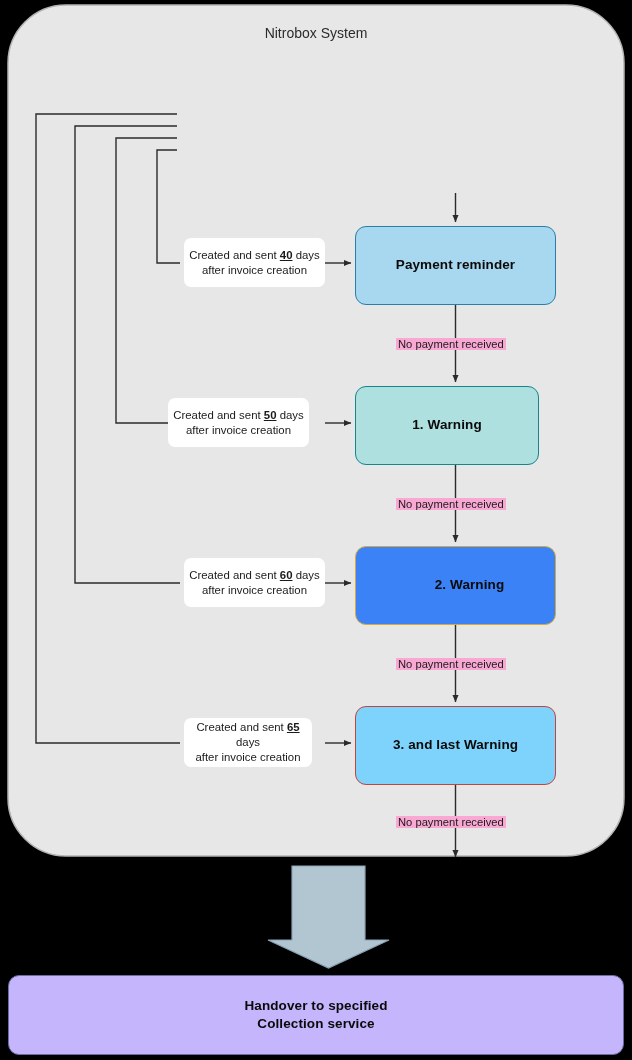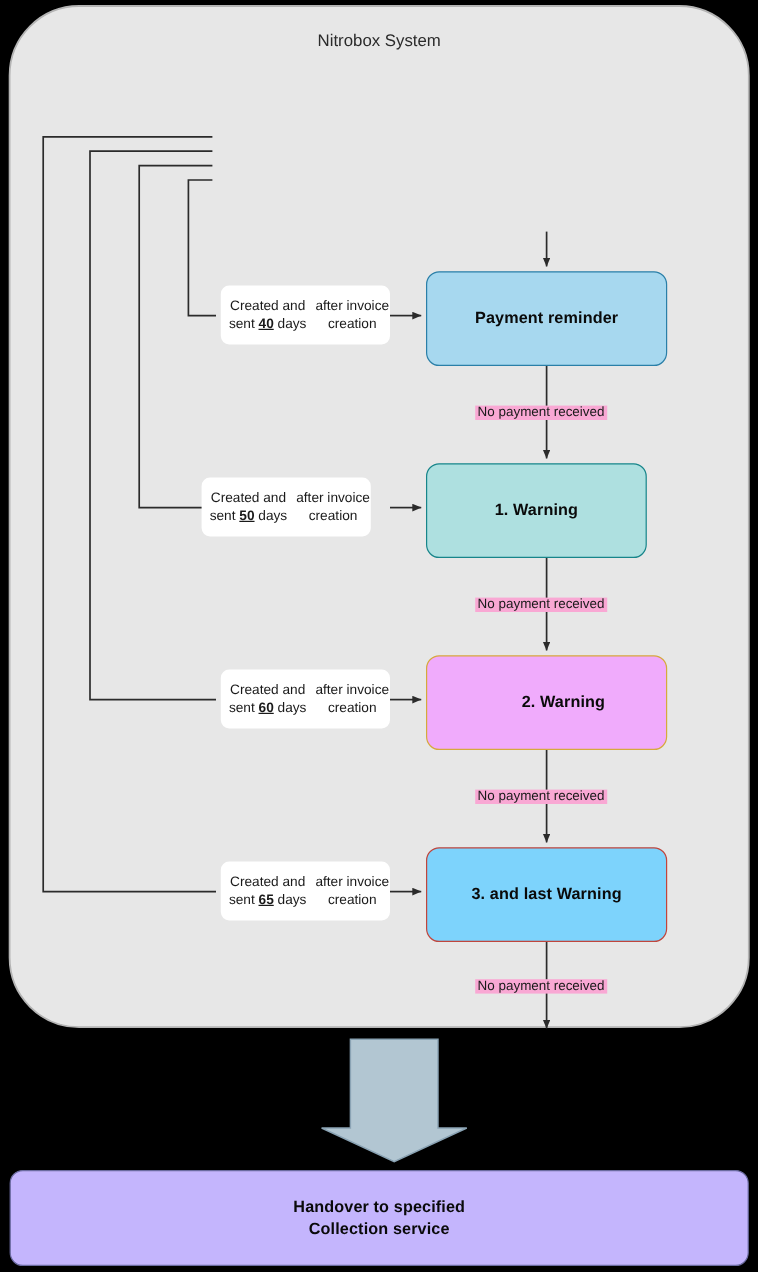--- a/index.html
+++ b/index.html
@@ -37,20 +37,21 @@
     font-weight: bold;
     font-size: 13.5px;
     color: #0a0a0a;
     line-height: 1.35;
     letter-spacing: 0.1px;
   }
   .edge-label {
     position: absolute;
     box-sizing: border-box;
     display: flex;
+    flex-direction: column;
     align-items: center;
     justify-content: center;
     text-align: center;
     font-size: 11.4px;
     color: #1a1a1a;
     line-height: 1.3;
     background: #ffffff;
     border-radius: 7px;
   }
   .flow-label {
@@ -116,21 +117,21 @@
 
 
   <div class="node" style="left:355px;top:226px;width:201px;height:79px;background:#a7d8ef;border:1.4px solid #2a7fa8;border-radius:11px;">
     <div>Payment reminder</div>
   </div>
 
   <div class="node" style="left:355px;top:386px;width:184px;height:79px;background:#aee0e0;border:1.4px solid #17858a;border-radius:11px;text-align:center;">
     <div>1. Warning</div>
   </div>
 
-  <div class="node" style="left:355px;top:546px;width:201px;height:79px;background:#f0abfc;border:1.4px solid #d6a93c;border-radius:11px;padding-left:28px;">
+  <div class="node" style="left:355px;top:546px;width:201px;height:79px;background:#3b82f6;border:1.4px solid #d6a93c;border-radius:11px;padding-left:28px;">
     <div>2. Warning</div>
   </div>
 
   <div class="node" style="left:355px;top:706px;width:201px;height:79px;background:#7dd3fc;border:1.4px solid #c0453c;border-radius:11px;">
     <div>3. and last Warning</div>
   </div>
 
   <div class="node" style="left:8px;top:975px;width:616px;height:80px;background:#c4b5fd;border:1.4px solid #6b6ba0;border-radius:11px;">
     <div>
       <div>Handover to specified</div>
@@ -146,21 +147,21 @@
   <div class="edge-label" style="left:168px;top:398px;width:141px;height:49px;">
     <div><span>Created and sent </span><span class="days">50</span><span> days</span></div>
     <div>after invoice creation</div>
   </div>
 
   <div class="edge-label" style="left:184px;top:558px;width:141px;height:49px;">
     <div><span>Created and sent </span><span class="days">60</span><span> days</span></div>
     <div>after invoice creation</div>
   </div>
 
-  <div class="edge-label" style="left:184px;top:718px;width:141px;height:49px;">
+  <div class="edge-label" style="left:184px;top:718px;width:128px;height:49px;">
     <div><span>Created and sent </span><span class="days">65</span><span> days</span></div>
     <div>after invoice creation</div>
   </div>
 
   <div class="flow-label" style="left:396px;top:338px;">No payment received</div>
   <div class="flow-label" style="left:396px;top:498px;">No payment received</div>
   <div class="flow-label" style="left:396px;top:658px;">No payment received</div>
   <div class="flow-label" style="left:396px;top:816px;">No payment received</div>
 
 </div>

